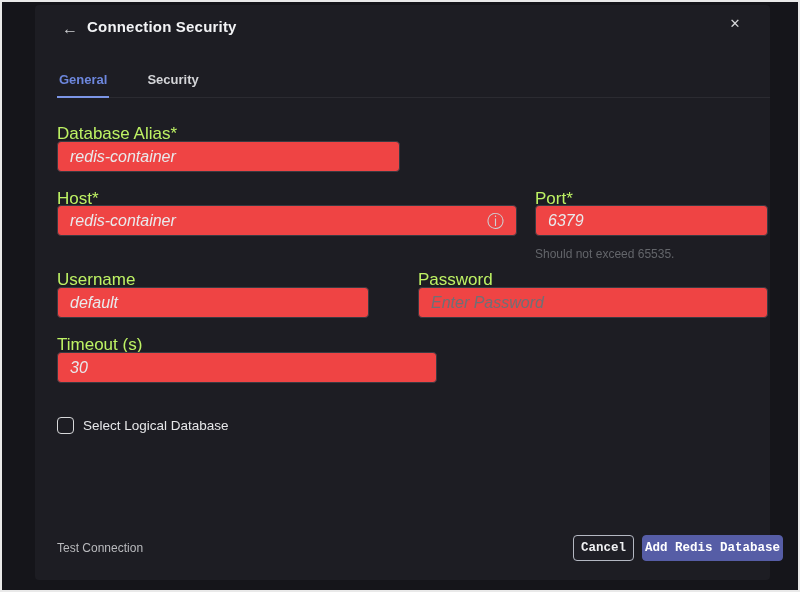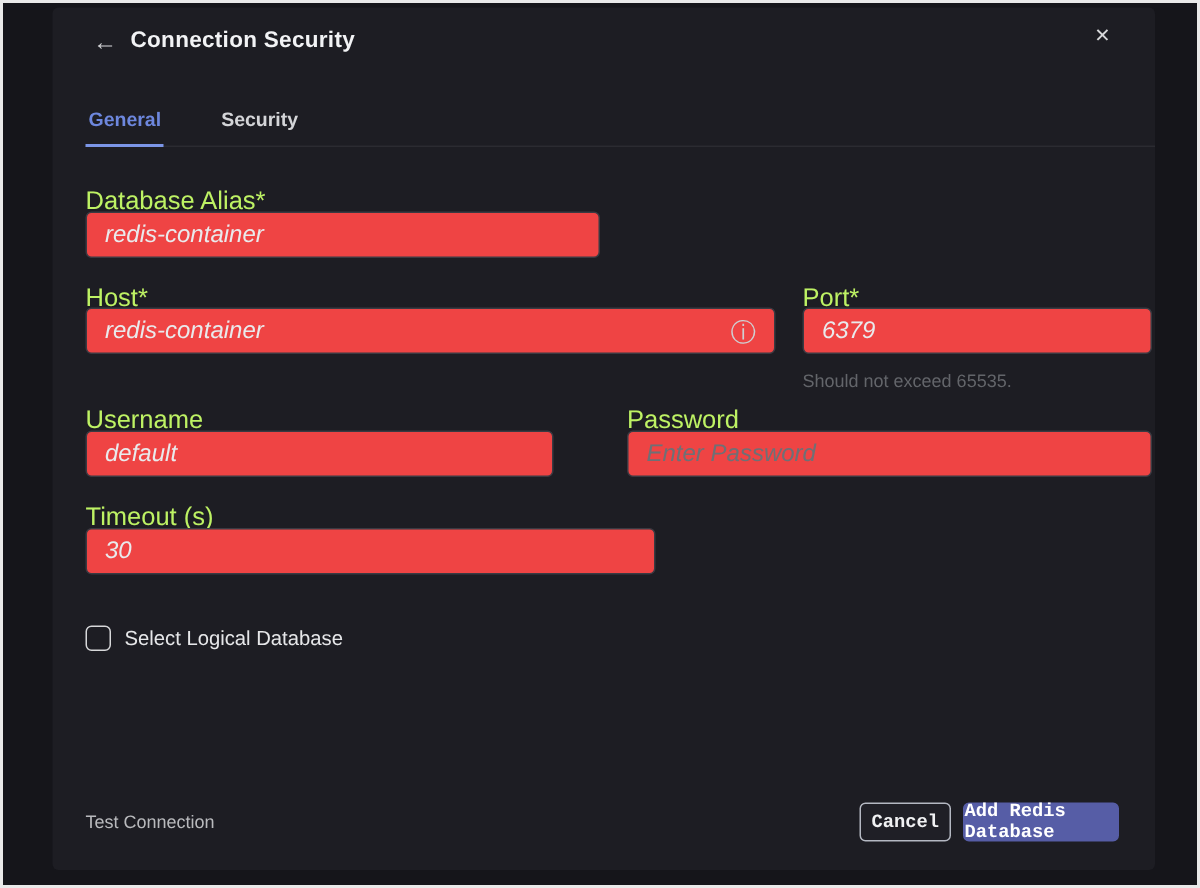--- a/index.html
+++ b/index.html
@@ -62,21 +62,21 @@
   }
   .btn {
     position: absolute; top: 530px; height: 26px; border-radius: 4px; font-size: 12.5px;
     font-weight: bold; font-family: Liberation Mono, monospace; cursor: pointer;
     display: inline-flex; align-items: center; justify-content: center;
   }
   .btn-cancel {
     left: 538px; width: 61px; background: #1f1f26; border: 1px solid #b4b8c2; color: #f0f1f3;
   }
   .btn-primary {
-    left: 607px; width: 104px; background: #565da6; border: 1px solid #565da6; color: #ffffff;
+    left: 607px; width: 141px; background: #565da6; border: 1px solid #565da6; color: #ffffff;
   }
 </style>
 </head>
 <body>
 
 <div class="screen">
   <div class="modal">
 
     <span class="back-btn">←</span>
     <span class="modal-title">Connection Security</span>

